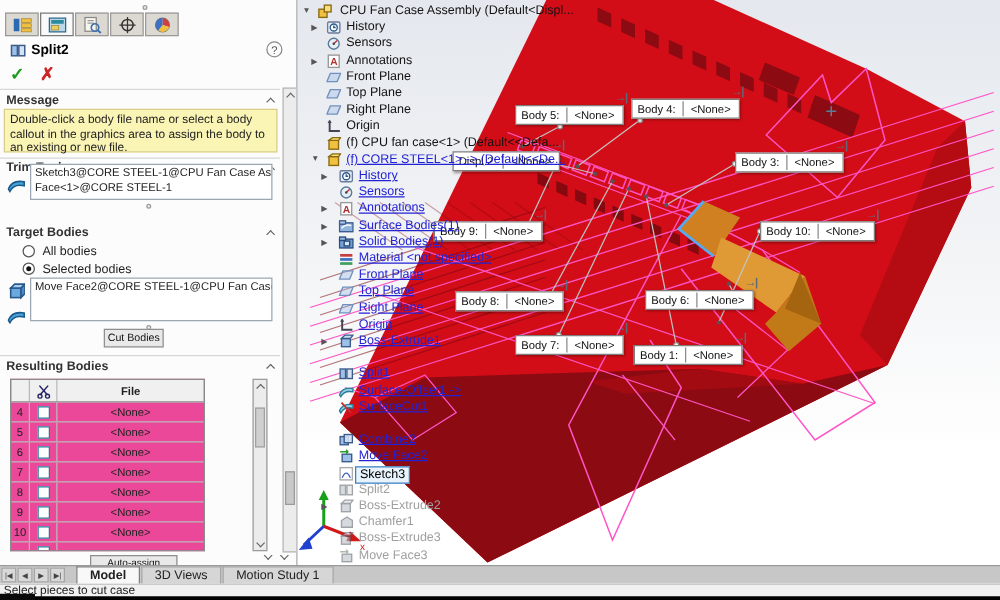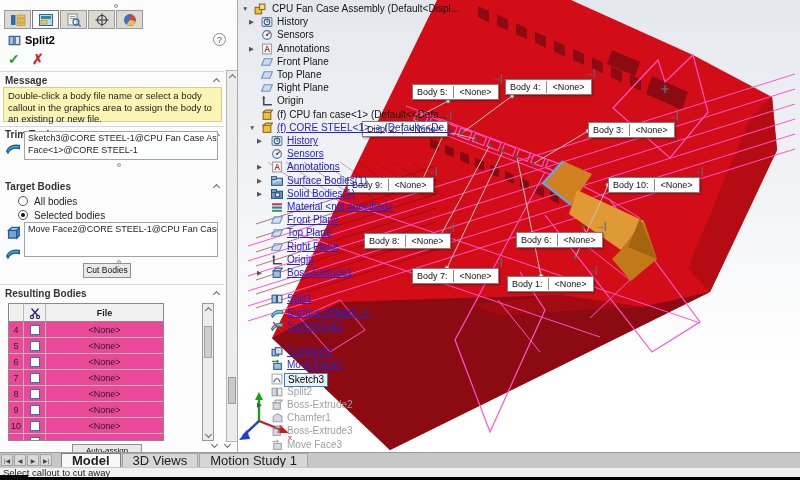--- a/index.html
+++ b/index.html
@@ -87,21 +87,21 @@
   #rb-sbar .thumb { position:absolute; left:1px; top:22px; width:8px; height:32px; background:#cfcfcf; border:1px solid #a0a0a0; }
   #pm-sbar { position:absolute; left:226px; top:70px; width:12px; height:372px; background:#ececec; border:1px solid #b5b5b5; }
   #pm-sbar .thumb { position:absolute; left:1px; top:306px; width:8px; height:27px; background:#c9c9c9; border:1px solid #9a9a9a; }
   #pm-chevs { position:absolute; left:212px; top:442px; width:26px; display:flex; gap:8px; }
 
   
   #tabbar { position:absolute; left:0; top:452px; width:800px; height:15px; background:#c7c7c7;
             border-top:1px solid #9a9a9a; z-index:60; display:flex; align-items:stretch; }
   .navbtn { width:12px; margin:1px 0 1px 1px; background:#d9d9d9; border:1px solid #a5a5a5;
             font-size:6px; color:#444; display:flex; align-items:center; justify-content:center; }
-  .doc-tab { padding:0 10px; font-size:13px; display:flex; align-items:center; background:#d6d6d6;
+  .doc-tab { padding:0 10px; font-size:10px; display:flex; align-items:center; background:#d6d6d6;
              border:1px solid #a5a5a5; border-bottom:none; margin-left:1px; color:#222; }
   .doc-tab.active { background:#f8f8f8; font-weight:bold; border-color:#808080; }
   #statusbar { position:absolute; left:0; top:467px; width:800px; height:10px; background:#f1f1f1;
                border-top:1px solid #c9c9c9; z-index:60; font-size:9.5px; color:#222; padding-left:3px; line-height:10px; }
   #blackstrip { position:absolute; left:0; top:477px; width:800px; height:3px; background:#000; z-index:70; }
   #blackcorner { position:absolute; left:0; top:475px; width:28px; height:5px; background:#0a0a0a; z-index:71; }
 </style>
 </head>
 <body>
 
@@ -772,18 +772,18 @@
     <div class="navbtn">◀</div>
     <div class="navbtn">▶</div>
     <div class="navbtn">▶|</div>
     <div id="doc-tabs" style="display:flex;margin-left:8px">
         <div class="doc-tab active">Model</div>
         <div class="doc-tab">3D Views</div>
         <div class="doc-tab">Motion Study 1</div>
       </div>
   </div>
   <div id="statusbar">
-    <span>Select callout to cut away</span>
+    <span>Select pieces to cut case</span>
   </div>
   <div id="blackstrip"></div>
   <div id="blackcorner"></div>
 
 </div>
 
 </body></html>

